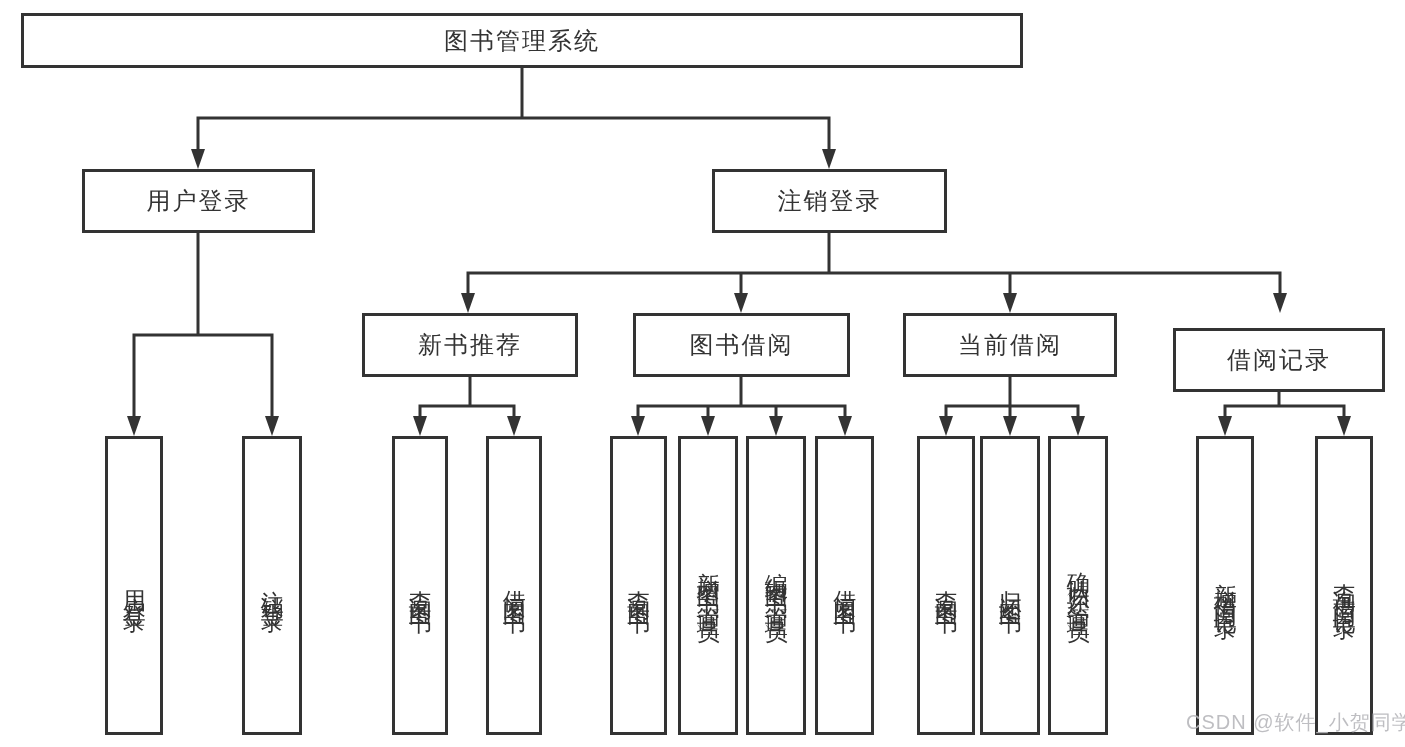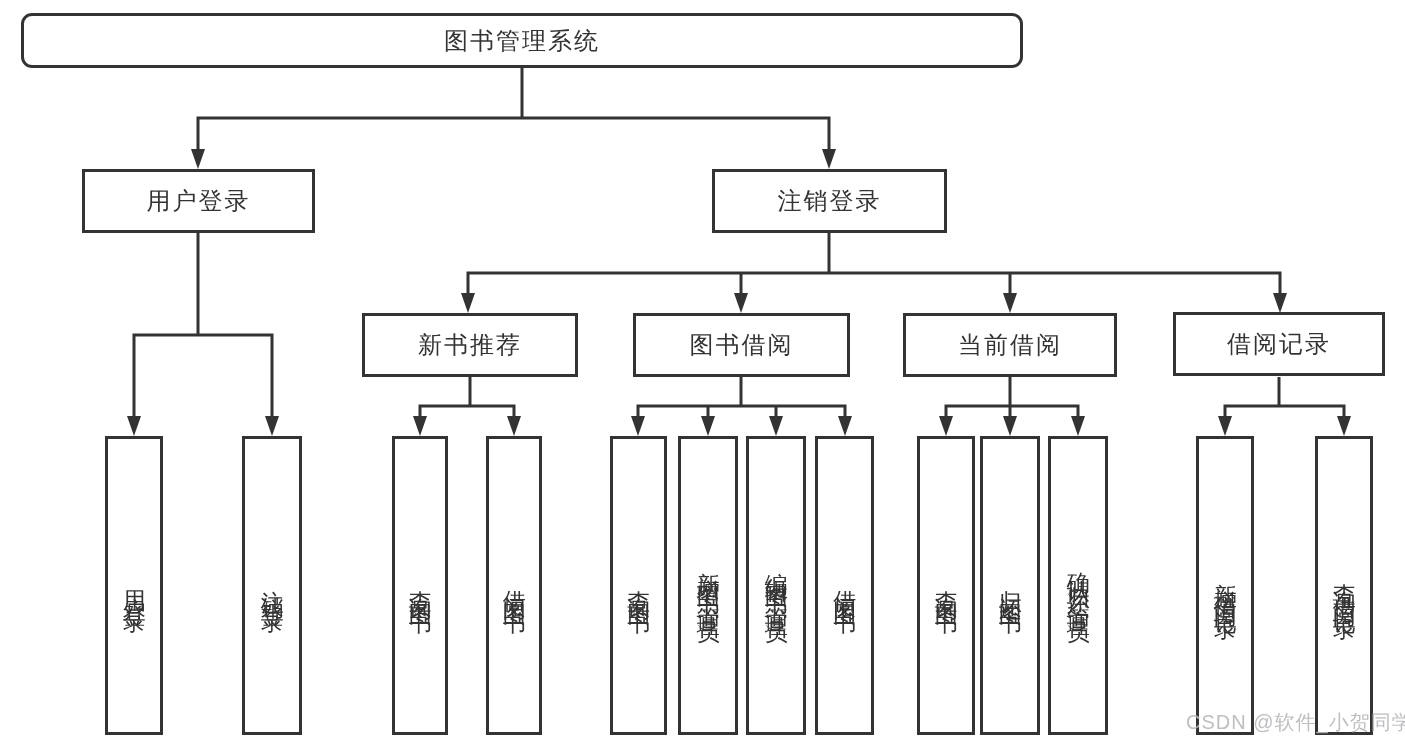--- a/index.html
+++ b/index.html
@@ -114,41 +114,41 @@
       <polygon points="769,416 783,416 776,436"></polygon>
       <polygon points="838,416 852,416 845,436"></polygon>
       <polygon points="939,416 953,416 946,436"></polygon>
       <polygon points="1003,416 1017,416 1010,436"></polygon>
       <polygon points="1071,416 1085,416 1078,436"></polygon>
       <polygon points="1218,416 1232,416 1225,436"></polygon>
       <polygon points="1337,416 1351,416 1344,436"></polygon>
     </g>
   </svg>
 
-  <div class="hnode" style="left:21px; top:13px; width:1002px; height:55px;border-radius:11px;">
+  <div class="hnode" style="left:21px; top:13px; width:1002px; height:55px;">
     <span>图书管理系统</span>
   </div>
 
   <div class="hnode" style="left:82px; top:169px; width:233px; height:64px;">
     <span>用户登录</span>
   </div>
   <div class="hnode" style="left:712px; top:169px; width:235px; height:64px;">
     <span>注销登录</span>
   </div>
 
   <div class="hnode" style="left:362px; top:313px; width:216px; height:64px;">
     <span>新书推荐</span>
   </div>
   <div class="hnode" style="left:903px; top:313px; width:214px; height:64px;">
     <span>当前借阅</span>
   </div>
   <div class="hnode" style="left:633px; top:313px; width:217px; height:64px;">
     <span>图书借阅</span>
   </div>
-  <div class="hnode" style="left:1173px; top:312px; width:212px; height:64px;">
+  <div class="hnode" style="left:1173px; top:328px; width:212px; height:64px;">
     <span>借阅记录</span>
   </div>
 
   <div class="vnode" style="left:105px; top:436px; width:58px; height:299px;">
     <span class="vtext">用户登录</span>
   </div>
   <div class="vnode" style="left:242px; top:436px; width:60px; height:299px;">
     <span class="vtext">注销登录</span>
   </div>
 

